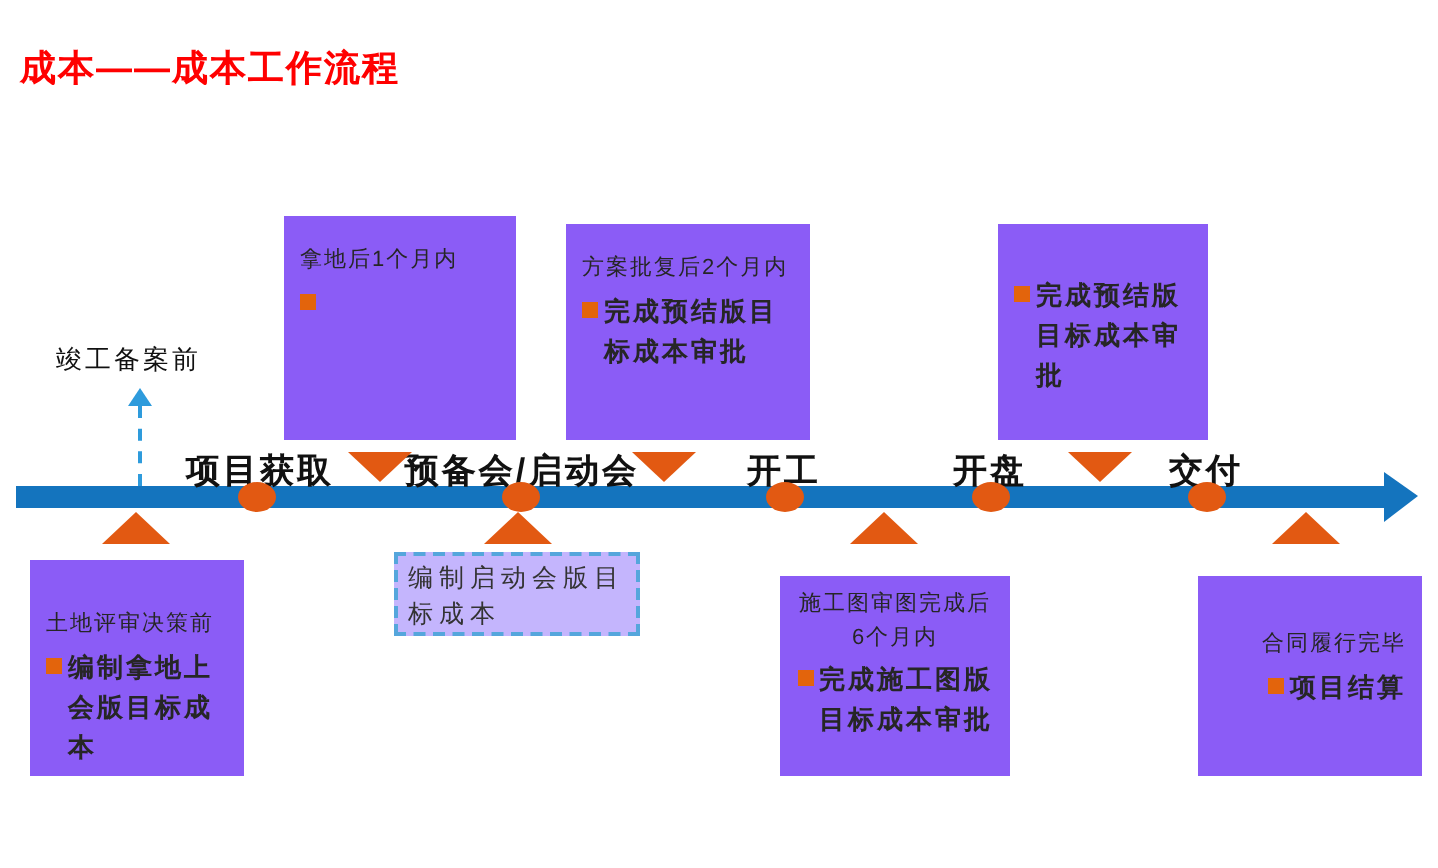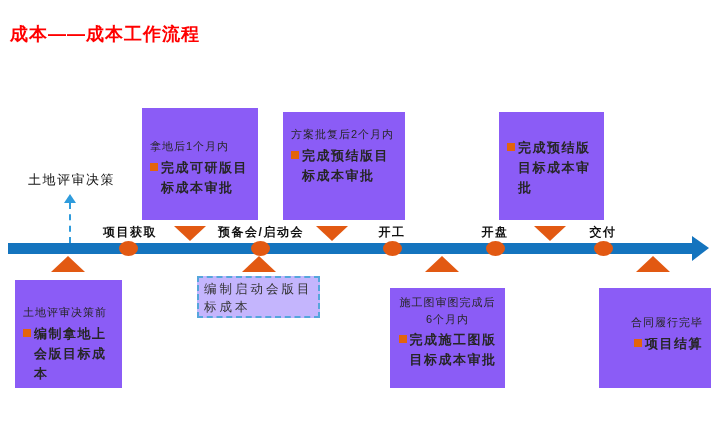--- a/index.html
+++ b/index.html
@@ -27,21 +27,21 @@
     border-left:16px solid transparent;border-right:16px solid transparent;
     border-top:15px solid #e25912;
   }
   .tri-up{
     position:absolute;top:256px;width:0;height:0;
     border-left:17px solid transparent;border-right:17px solid transparent;
     border-bottom:16px solid #e25912;
   }
   .ms-label{
     position:absolute;top:224px;transform:translateX(-50%);
-    font-size:12px;font-weight:bold;color:#111;letter-spacing:1.5px;white-space:nowrap;
+    font-size:17px;font-weight:bold;color:#111;letter-spacing:1.5px;white-space:nowrap;
   }
   
   .dash-line{position:absolute;left:69px;top:203px;height:40px;width:0;border-left:2px dashed #2e9bdc;}
   .dash-arrowhead{
     position:absolute;left:64px;top:194px;width:0;height:0;
     border-left:6px solid transparent;border-right:6px solid transparent;
     border-bottom:9px solid #2e9bdc;
   }
   .decision-label{
     position:absolute;left:28px;top:171px;font-size:13px;color:#111;
@@ -60,47 +60,47 @@
   .bullet{
     display:inline-block;width:8px;height:8px;background:#e3640c;
     margin-right:3px;vertical-align:1px;
   }
   .dbox{
     position:absolute;left:197px;top:276px;width:123px;height:42px;box-sizing:border-box;
     background:#c4b5fd;border:2px dashed #55a6dc;color:#333;
     font-size:12.5px;letter-spacing:3px;line-height:1.45;padding:2px 5px;
   }
   
-  #box-a1{left:142px;top:108px;width:116px;height:112px;padding-top:30px;}
+  #box-a1{left:142px;top:108px;width:116px;height:112px;padding-top:14px;}
   #box-a2{left:283px;top:112px;width:122px;height:108px;padding-top:14px;}
   #box-a3{left:499px;top:112px;width:105px;height:108px;padding-top:26px;}
   #box-b1{left:15px; top:280px;width:107px;height:108px;padding-top:24px;}
   #box-b3{left:390px;top:288px;width:115px;height:100px;padding-top:6px;text-align:center;}
   #box-b4{left:599px;top:288px;width:112px;height:100px;padding-top:26px;text-align:right;}
 </style>
 </head>
 <body>
 
 <div id="canvas">
 
   <div class="slide-title">成本——成本工作流程</div>
 
   <div class="ibox" id="box-a1">
     <p class="cond">拿地后1个月内</p>
-    <p class="task"><span class="bullet"></span><span>完成可研版目标成本审批</span></p>
+    <p class="task"><span class="bullet"></span></p>
   </div>
   <div class="ibox" id="box-a2">
     <p class="cond">方案批复后2个月内</p>
     <p class="task"><span class="bullet"></span><span>完成预结版目标成本审批</span></p>
   </div>
   <div class="ibox" id="box-a3">
     <p class="task"><span class="bullet"></span><span>完成预结版目标成本审批</span></p>
   </div>
 
-  <div class="decision-label">土地评审决策</div>
+  <div class="decision-label">竣工备案前</div>
   <div class="dash-arrowhead"></div>
   <div class="dash-line"></div>
 
   <div class="tl-bar"></div>
   <div class="tl-arrowhead"></div>
 
   <div class="ms-label" style="left:130px">项目获取</div>
   <div class="ms-label" style="left:261px">预备会/启动会</div>
   <div class="ms-label" style="left:392px">开工</div>
   <div class="ms-label" style="left:495px">开盘</div>

